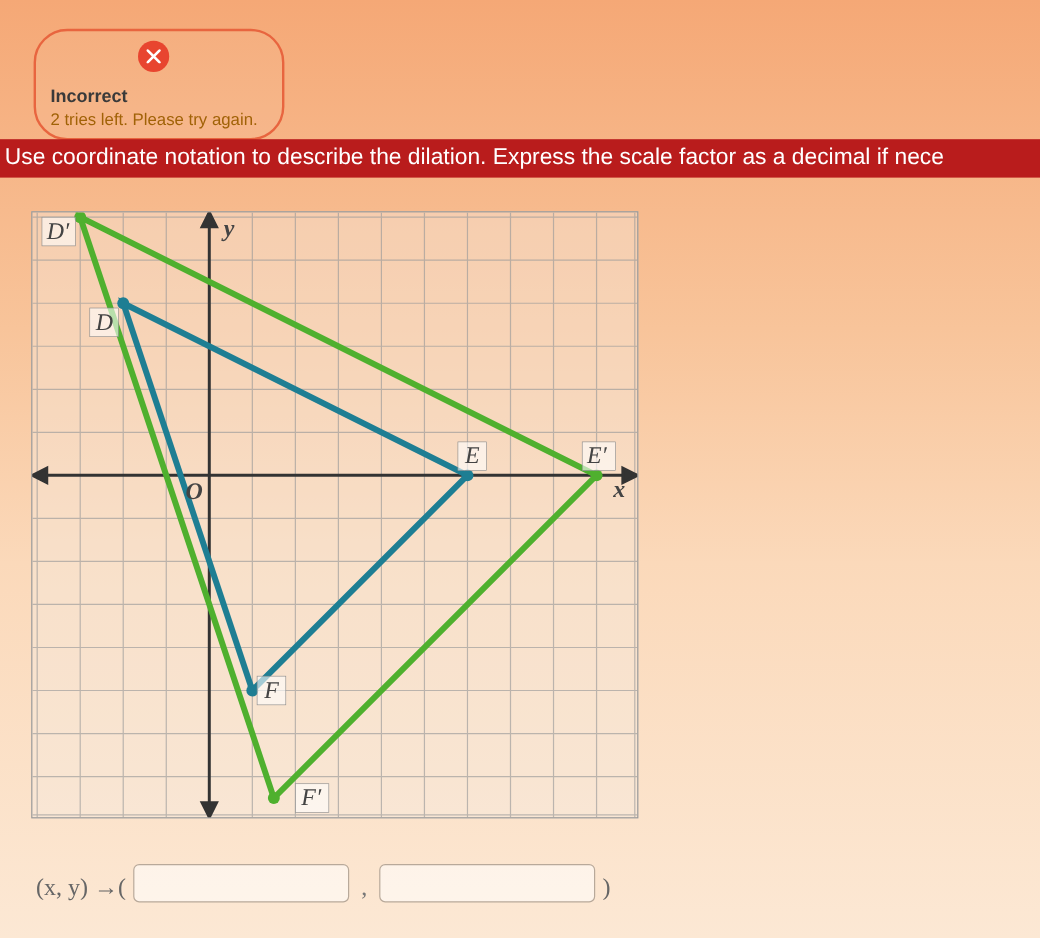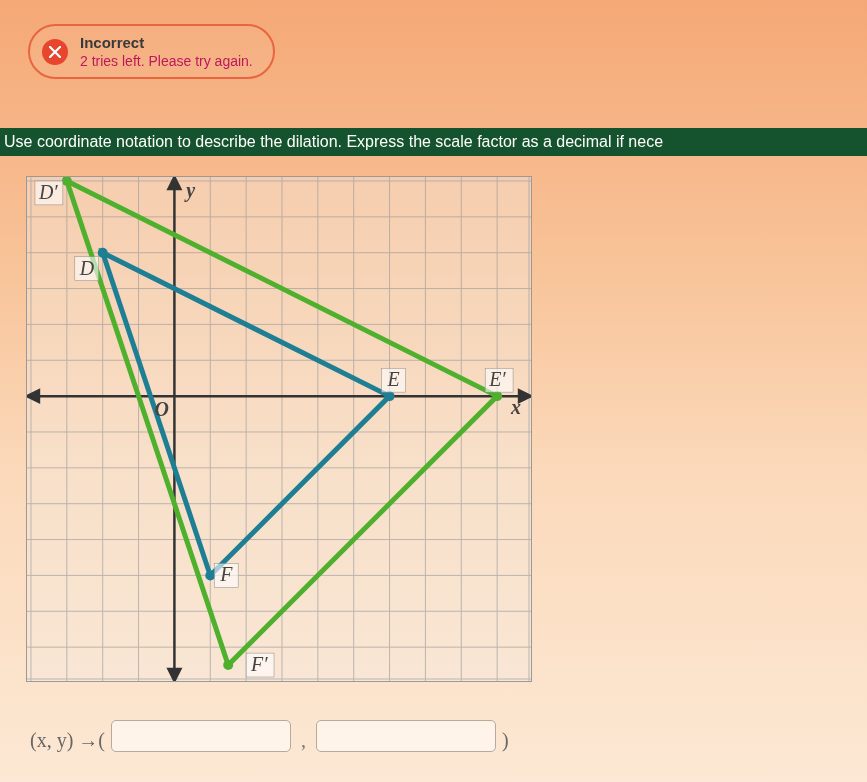--- a/index.html
+++ b/index.html
@@ -15,46 +15,46 @@
     position: absolute;
     top: 24px;
     left: 28px;
     border: 2px solid #e8653f;
     border-radius: 28px;
     padding: 8px 20px 8px 12px;
     display: flex;
     align-items: center;
     gap: 12px;
     background: rgba(255,255,255,0.05);
+    flex-direction: column;
   }
   .x-circle {
     width: 26px;
     height: 26px;
     background: #e8452f;
     border-radius: 50%;
     display: flex;
     align-items: center;
     justify-content: center;
     flex-shrink: 0;
   }
   .x-circle svg { width: 12px; height: 12px; }
   .fb-text .t1 { color: #3a3a3a; font-size: 15px; font-weight: 600; }
-  .fb-text .t2 { color: #be185d; font-size: 14px; margin-top: 2px; }
+  .fb-text .t2 { color: #a16207; font-size: 14px; margin-top: 2px; }
   .instruction {
     position: absolute;
     top: 116px;
     left: 0;
     right: 0;
-    background: #14532d;
+    background: #b91c1c;
     color: #fff;
-    font-size: 16px;
+    font-size: 19px;
     padding: 5px 4px;
     white-space: nowrap;
     overflow: hidden;
-    margin-top: 12px;
   }
   .graph-wrap {
     position: absolute;
     top: 176px;
     left: 26px;
     width: 506px;
     height: 506px;
     background: rgba(245,235,225,0.4);
     border: 1px solid #999;
   }

